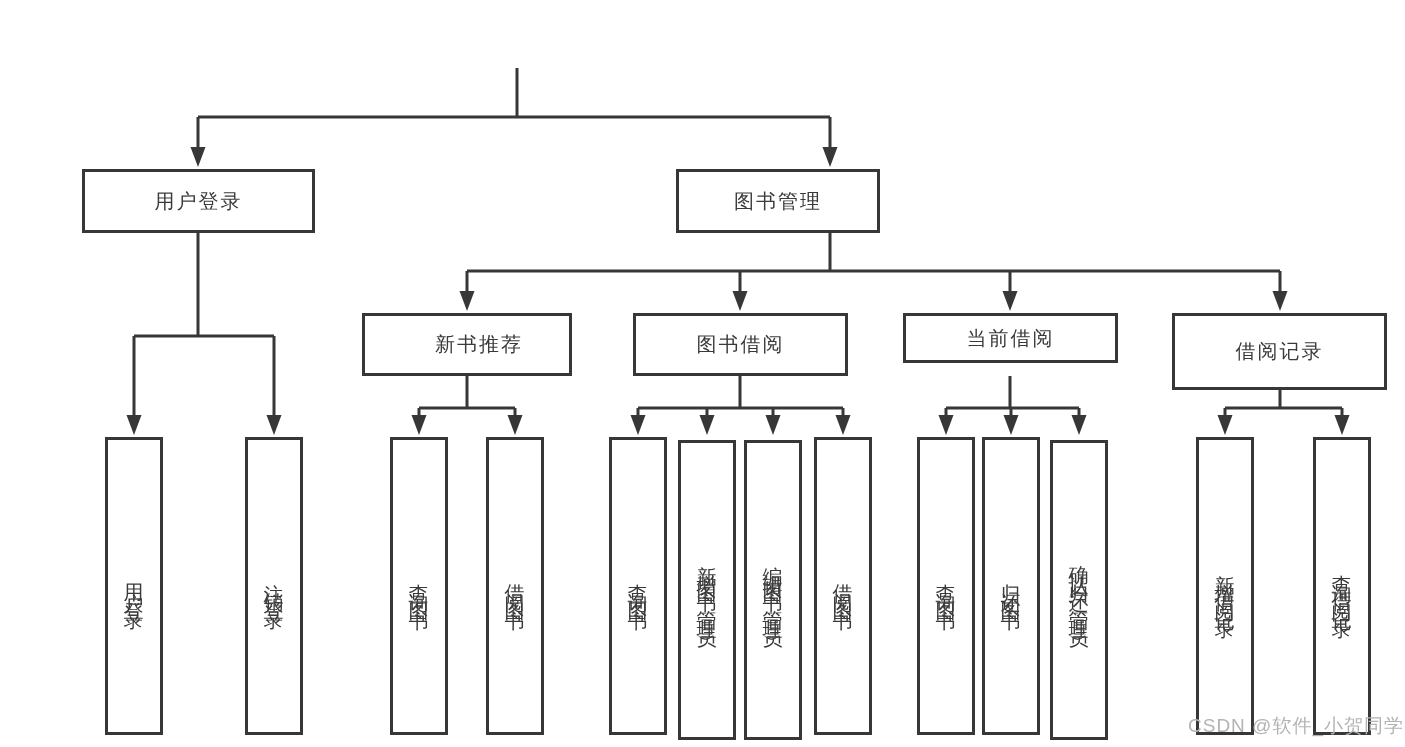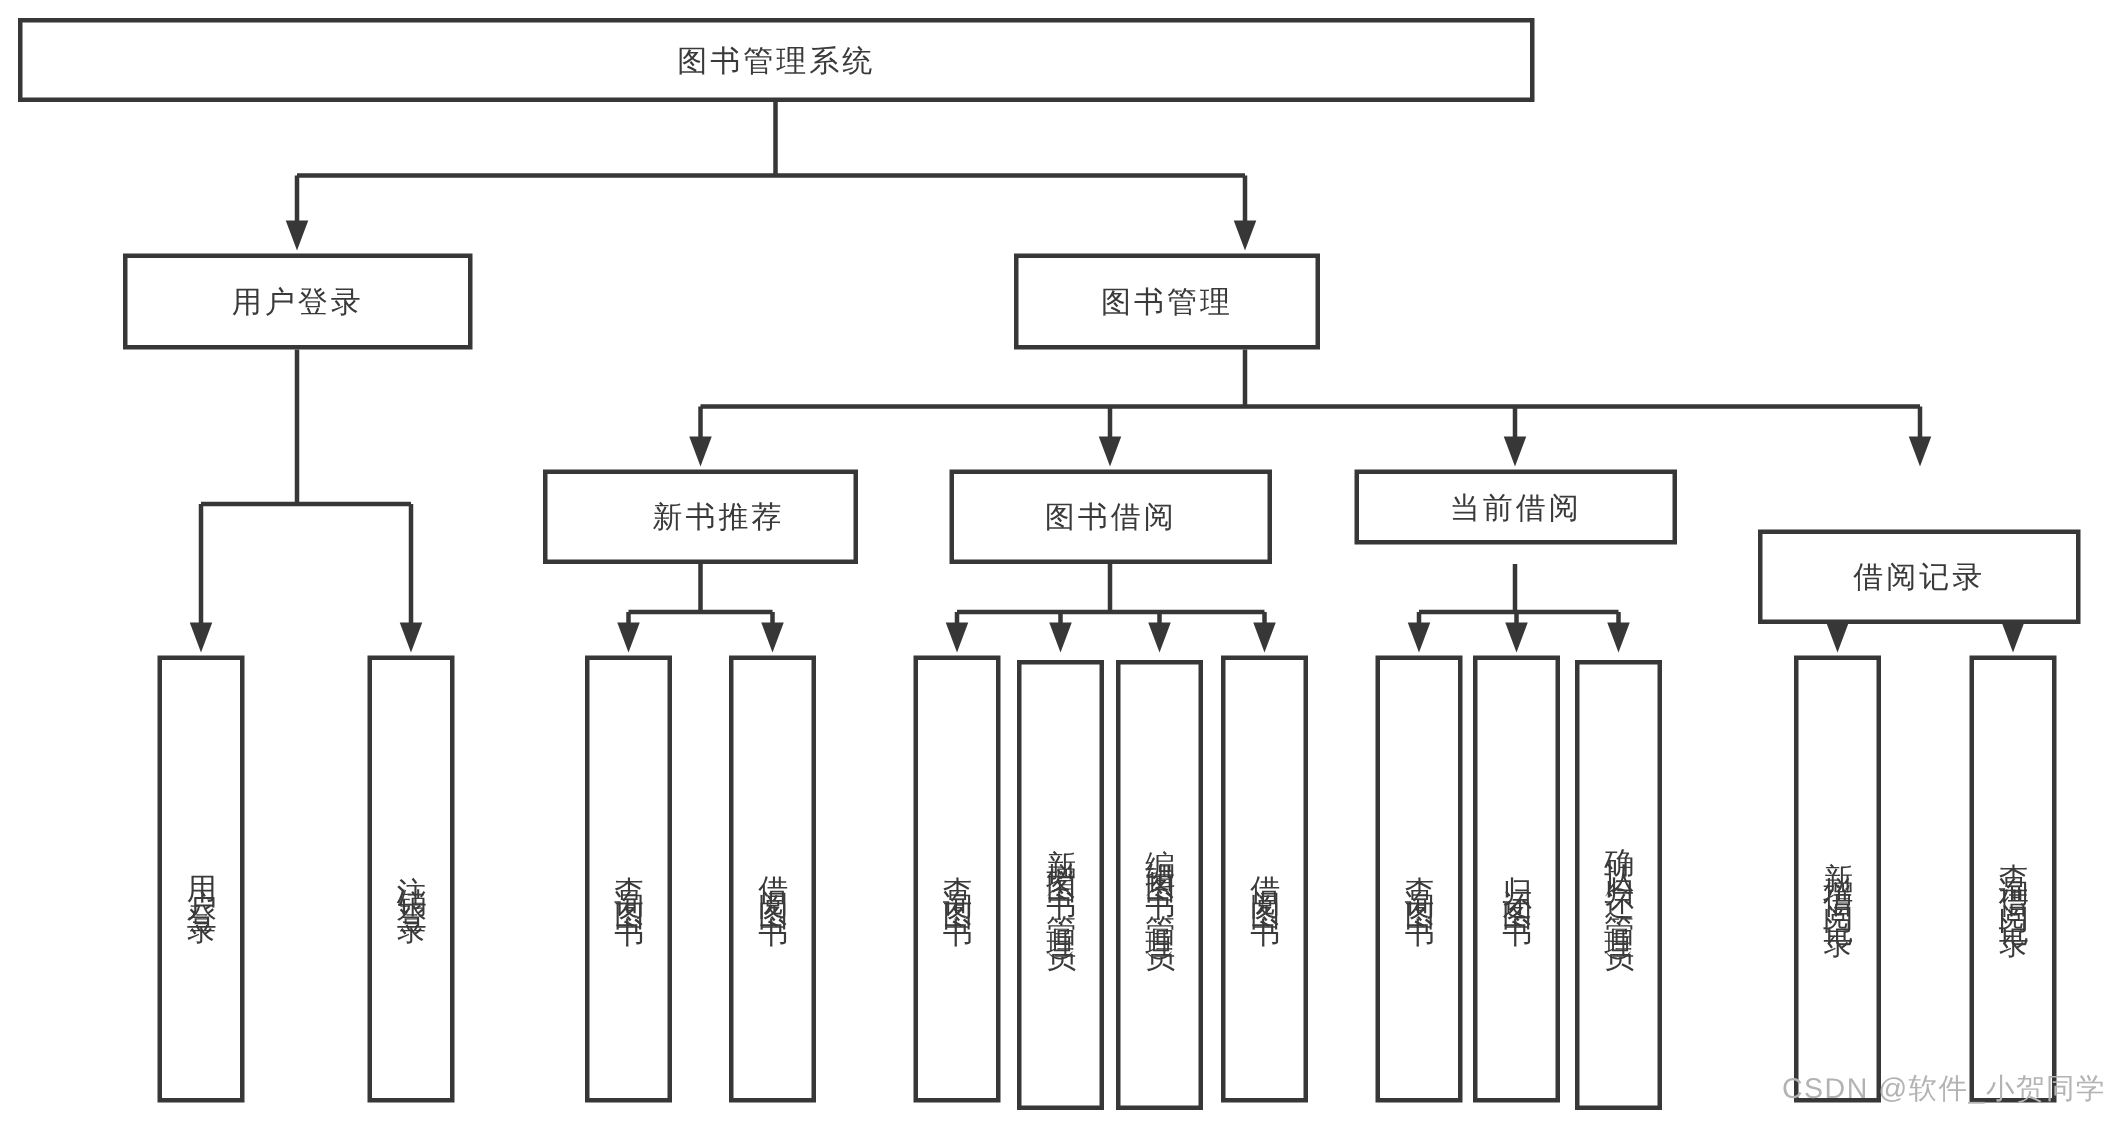--- a/index.html
+++ b/index.html
@@ -62,41 +62,38 @@
       <polygon points="765.5,415 780.5,415 773,435"></polygon>
       <polygon points="835.5,415 850.5,415 843,435"></polygon>
       <polygon points="938.5,415 953.5,415 946,435"></polygon>
       <polygon points="1003.5,415 1018.5,415 1011,435"></polygon>
       <polygon points="1071.5,415 1086.5,415 1079,435"></polygon>
       <polygon points="1217.5,415 1232.5,415 1225,435"></polygon>
       <polygon points="1334.5,415 1349.5,415 1342,435"></polygon>
     </g>
   </svg>
 
-  <div class="node hnode" style="left:12px;top:12px;width:1011px;height:56px;">
-    <span>图书管理系统</span>
-  </div>
 
   <div class="node hnode" style="left:82px;top:169px;width:233px;height:64px;">
     <span>用户登录</span>
   </div>
   <div class="node hnode" style="left:676px;top:169px;width:204px;height:64px;">
     <span>图书管理</span>
   </div>
 
   <div class="node hnode" style="left:362px;top:313px;width:210px;height:63px;padding-left:24px;">
     <span>新书推荐</span>
   </div>
   <div class="node hnode" style="left:633px;top:313px;width:215px;height:63px;">
     <span>图书借阅</span>
   </div>
   <div class="node hnode" style="left:903px;top:313px;width:215px;height:50px;">
     <span>当前借阅</span>
   </div>
-  <div class="node hnode" style="left:1172px;top:313px;width:215px;height:63px;margin-top:40px;">
+  <div class="node hnode" style="left:1172px;top:313px;width:215px;height:77px;">
     <span>借阅记录</span>
   </div>
 
   <div class="node vnode" style="left:105px;">
     <span>用户登录</span>
   </div>
   <div class="node vnode" style="left:245px;">
     <span>注销登录</span>
   </div>
 

